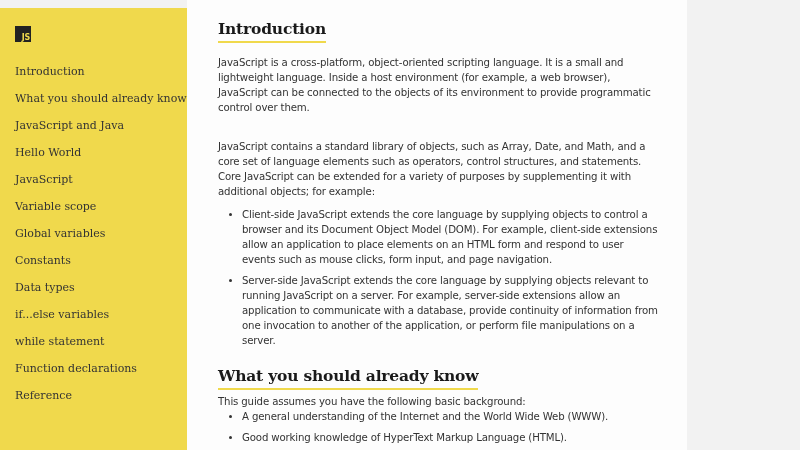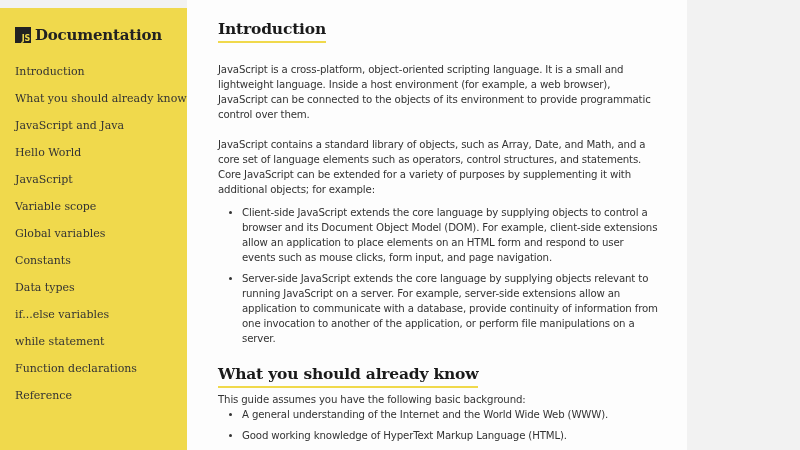--- a/index.html
+++ b/index.html
@@ -56,21 +56,20 @@
     .right-pane { position: absolute; left: 687px; top: 0; width: 113px; height: 450px; background: #f2f2f2; }
   </style>
 </head>
 <body>
 
 <nav id="sidebar">
   <div class="brand">
     <div class="js-logo">
       <span>JS</span>
     </div>
-    <span class="brand-title">Documentation</span>
   </div>
   <ul class="nav">
     <li>Introduction</li>
     <li>What you should already know</li>
     <li>JavaScript and Java</li>
     <li>Hello World</li>
     <li>JavaScript</li>
     <li>Variable scope</li>
     <li>Global variables</li>
     <li>Constants</li>
@@ -79,22 +78,22 @@
     <li>while statement</li>
     <li>Function declarations</li>
     <li>Reference</li>
   </ul>
 </nav>
 
 <main id="main">
   <div class="content">
     <section style="padding-top:19px;">
       <h2>Introduction</h2>
-      <p style="margin-top:19px;">JavaScript is a cross-platform, object-oriented scripting language. It is a small and lightweight language. Inside a host environment (for example, a web browser), JavaScript can be connected to the objects of its environment to provide programmatic control over them.</p>
-      <p style="margin-top:15px;">JavaScript contains a standard library of objects, such as Array, Date, and Math, and a core set of language elements such as operators, control structures, and statements. Core JavaScript can be extended for a variety of purposes by supplementing it with additional objects; for example:</p>
+      <p style="margin-top:12px;">JavaScript is a cross-platform, object-oriented scripting language. It is a small and lightweight language. Inside a host environment (for example, a web browser), JavaScript can be connected to the objects of its environment to provide programmatic control over them.</p>
+      <p style="margin-top:24px;">JavaScript contains a standard library of objects, such as Array, Date, and Math, and a core set of language elements such as operators, control structures, and statements. Core JavaScript can be extended for a variety of purposes by supplementing it with additional objects; for example:</p>
       <ul class="bullets" style="margin-top:8px;">
         <li class="item">Client-side JavaScript extends the core language by supplying objects to control a browser and its Document Object Model (DOM). For example, client-side extensions allow an application to place elements on an HTML form and respond to user events such as mouse clicks, form input, and page navigation.</li>
         <li class="item">Server-side JavaScript extends the core language by supplying objects relevant to running JavaScript on a server. For example, server-side extensions allow an application to communicate with a database, provide continuity of information from one invocation to another of the application, or perform file manipulations on a server.</li>
       </ul>
     </section>
     <section style="padding-top:12px;">
       <h2>What you should already know</h2>
       <p style="margin-top:4px;">This guide assumes you have the following basic background:</p>
       <ul class="bullets" style="">
         <li class="item">A general understanding of the Internet and the World Wide Web (WWW).</li>

